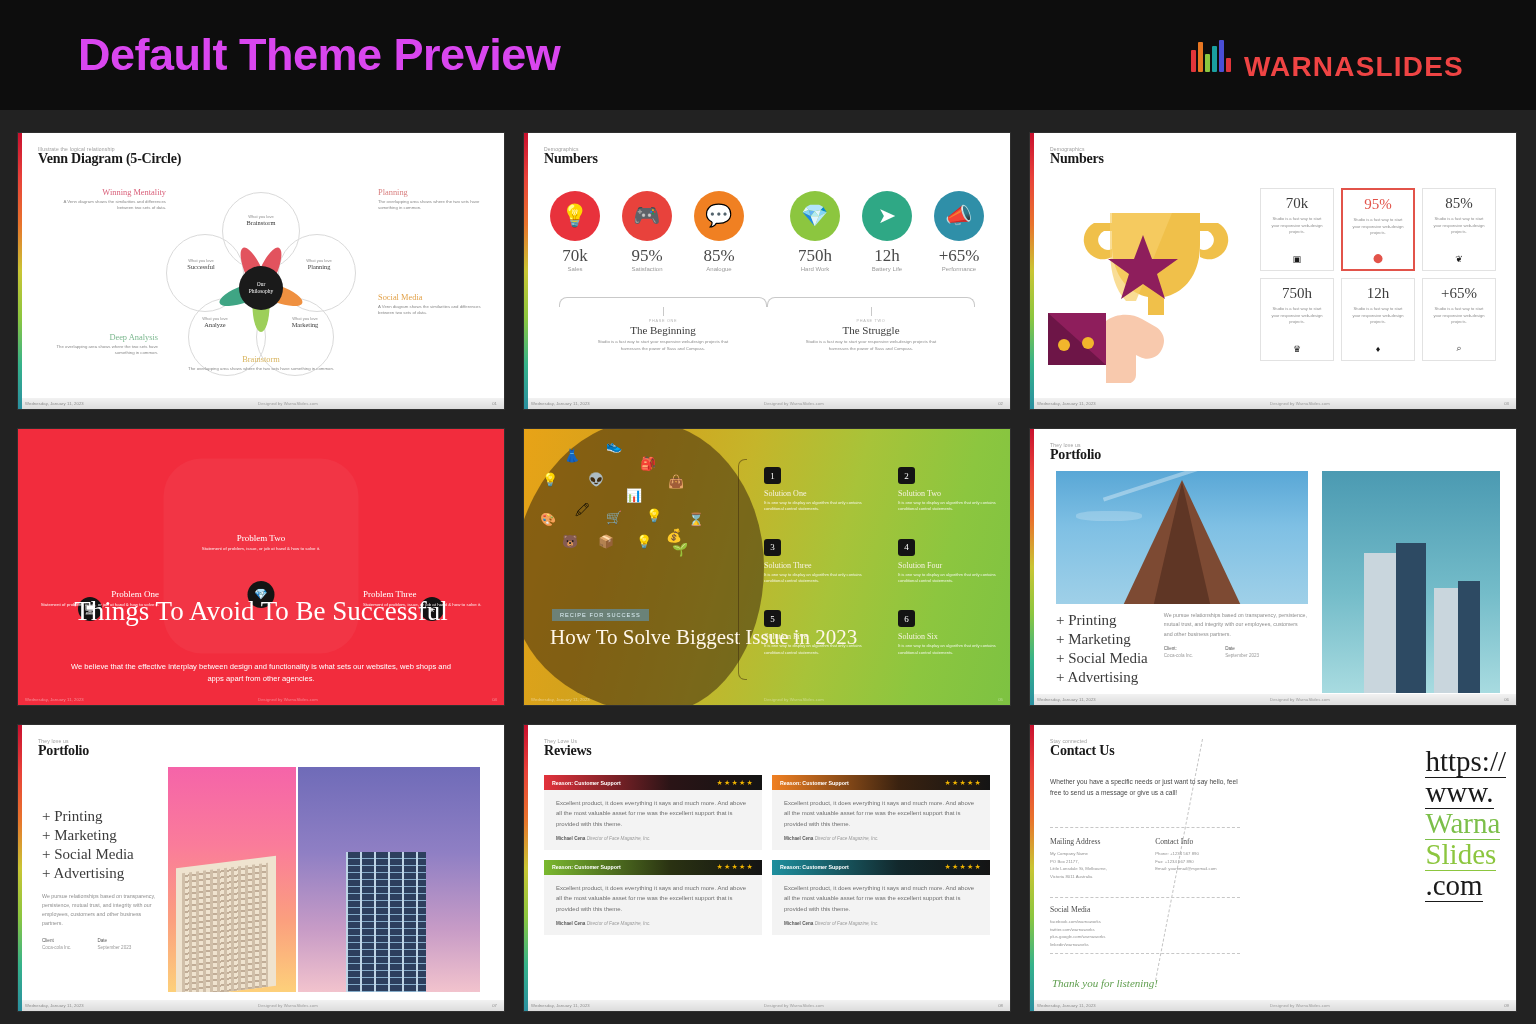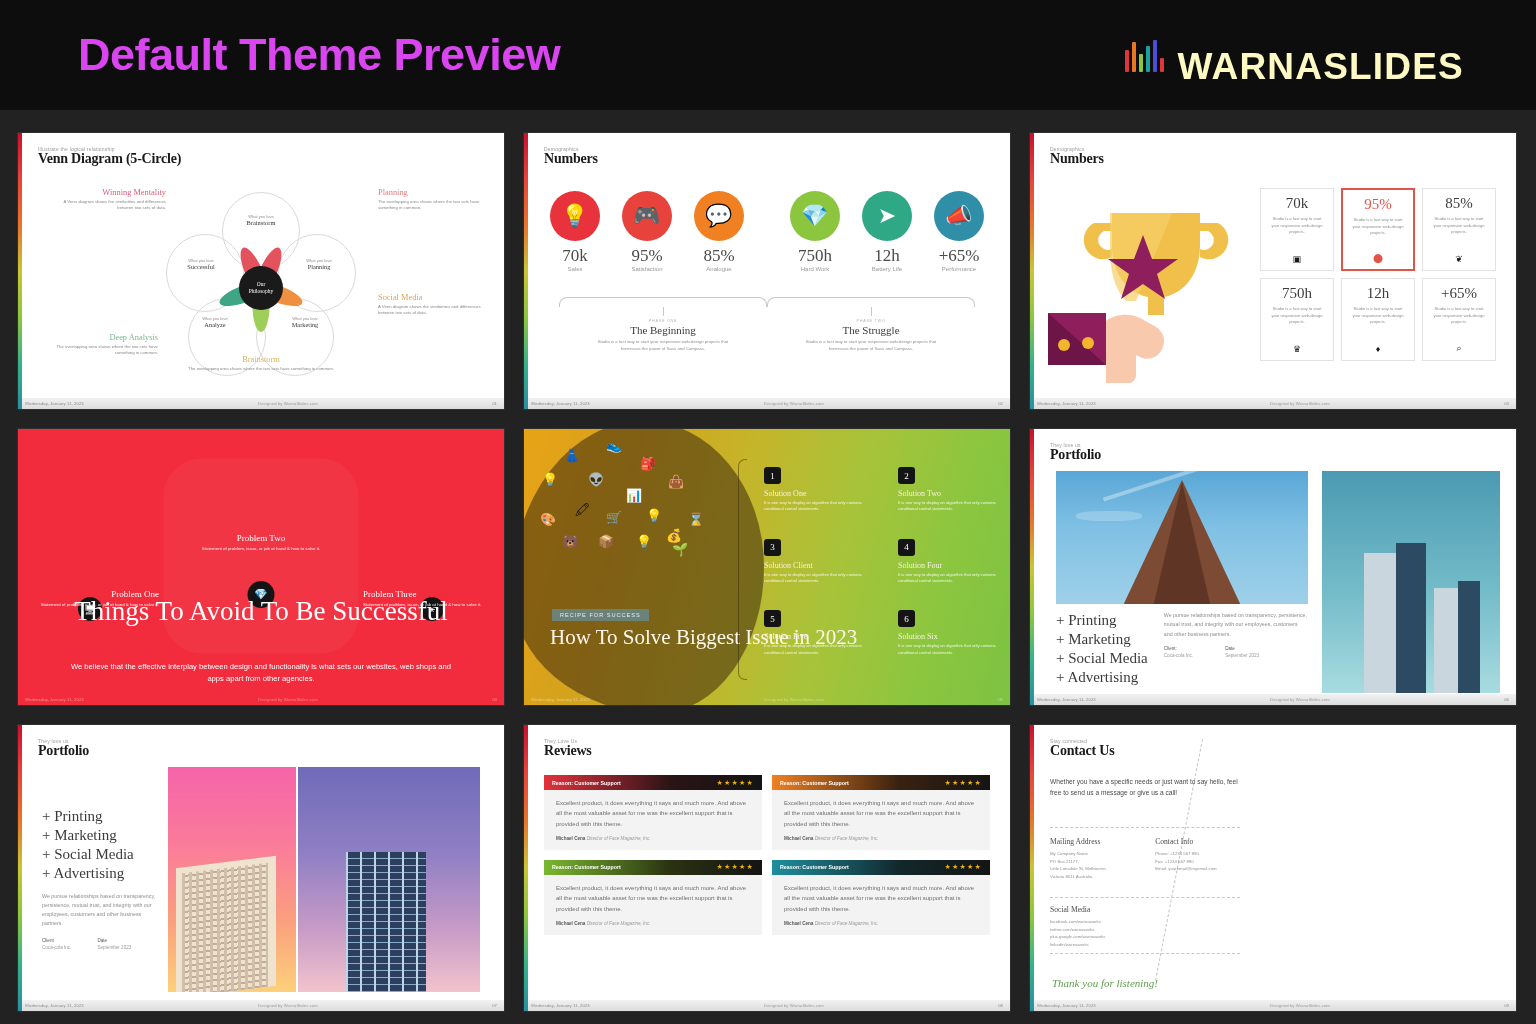--- a/index.html
+++ b/index.html
@@ -15,21 +15,21 @@
     height:110px; background:#0d0d0d;
     display:flex; align-items:center; justify-content:space-between;
     padding:0 72px 0 78px;
   }
   .page-title{
     color:#d946ef; font-size:45px; font-weight:bold; letter-spacing:-.5px;
   }
   .brand{ display:flex; align-items:center; gap:13px; }
   .brand-bars{ display:flex; align-items:flex-end; gap:2.5px; height:34px; }
   .brand-bars i{ display:block; width:4.5px; border-radius:1px; }
-  .brand-name{ color:#fef9c3; font-size:37px; font-weight:bold; letter-spacing:1.2px;margin-top:24px; }
+  .brand-name{ color:#ef4444; font-size:28px; font-weight:bold; letter-spacing:1.2px;margin-top:24px; }
 
   
   .grid{
     display:grid;
     grid-template-columns:repeat(3,486px);
     grid-template-rows:276px 276px 286px;
     gap:20px 20px;
     padding:23px 18px 0 18px;
   }
   .slide{
@@ -469,21 +469,21 @@
         <h5>Solution One</h5>
         <p>It is one way to display an algorithm that only contains conditional control statements.</p>
       </div>
       <div class="sol">
         <div class="num">2</div>
         <h5>Solution Two</h5>
         <p>It is one way to display an algorithm that only contains conditional control statements.</p>
       </div>
       <div class="sol">
         <div class="num">3</div>
-        <h5>Solution Client</h5>
+        <h5>Solution Three</h5>
         <p>It is one way to display an algorithm that only contains conditional control statements.</p>
       </div>
       <div class="sol">
         <div class="num">4</div>
         <h5>Solution Four</h5>
         <p>It is one way to display an algorithm that only contains conditional control statements.</p>
       </div>
       <div class="sol">
         <div class="num">5</div>
         <h5>Solution Five</h5>
@@ -669,20 +669,27 @@
       <h5>Social Media</h5>
       <p style="white-space:pre-line">facebook.com/warnaworks
 twitter.com/warnaworks
 plus.google.com/warnaworks
 linkedin/warnaworks</p>
     </div>
 
     <div class="c-rule" style="top:228px;"></div>
     <div class="thanks">Thank you for listening!</div>
 
+    <div class="url-wrap">
+      <div style="color:#1a1a1a">https://</div><br>
+      <div style="color:#1a1a1a">www.</div><br>
+      <div style="color:#7cbf4a">Warna</div><br>
+      <div style="color:#8cc63f">Slides</div><br>
+      <div style="color:#1a1a1a">.com</div>
+    </div>
 
     <div class="sfooter">
       <span>Wednesday, January 11, 2023</span>
       <span class="mid">Designed by WarnaSlides.com</span>
       <span>09</span>
     </div>
   </div>
 
 </div>
 

